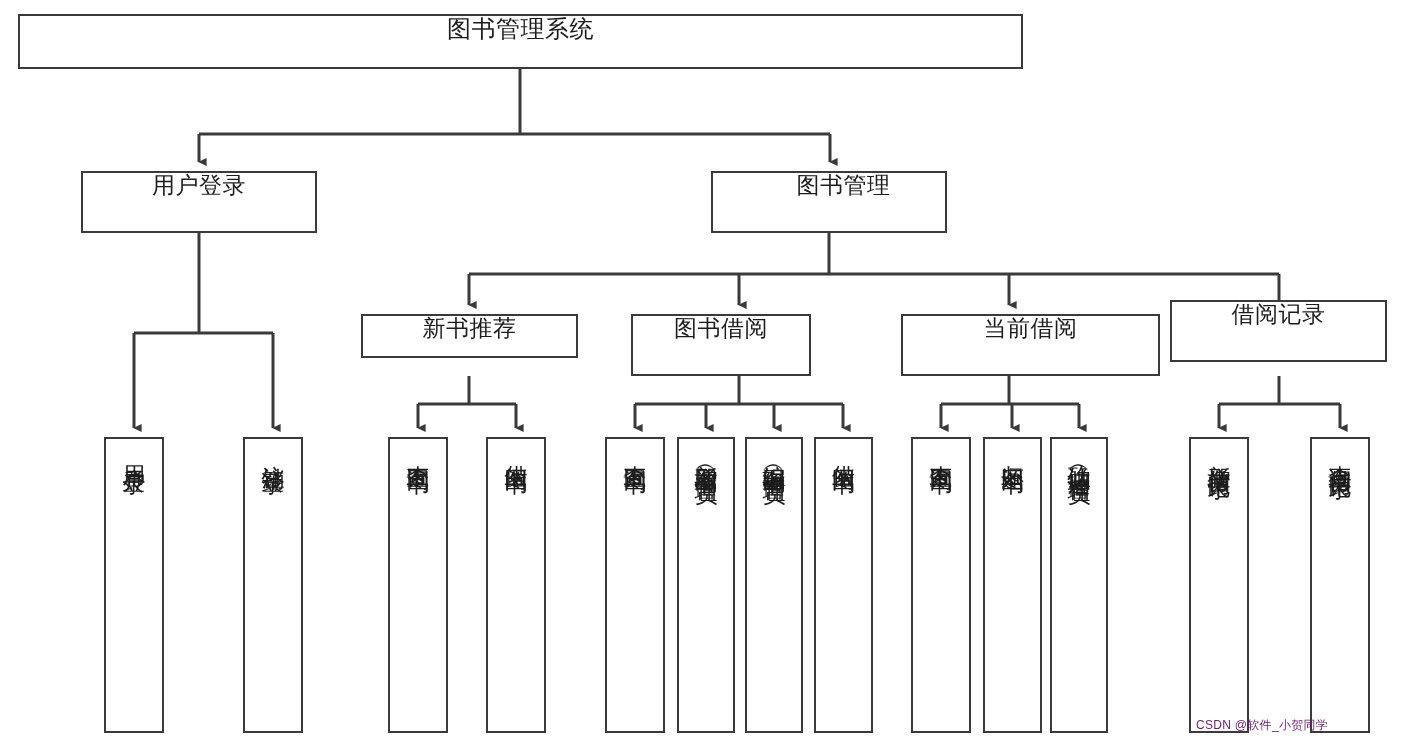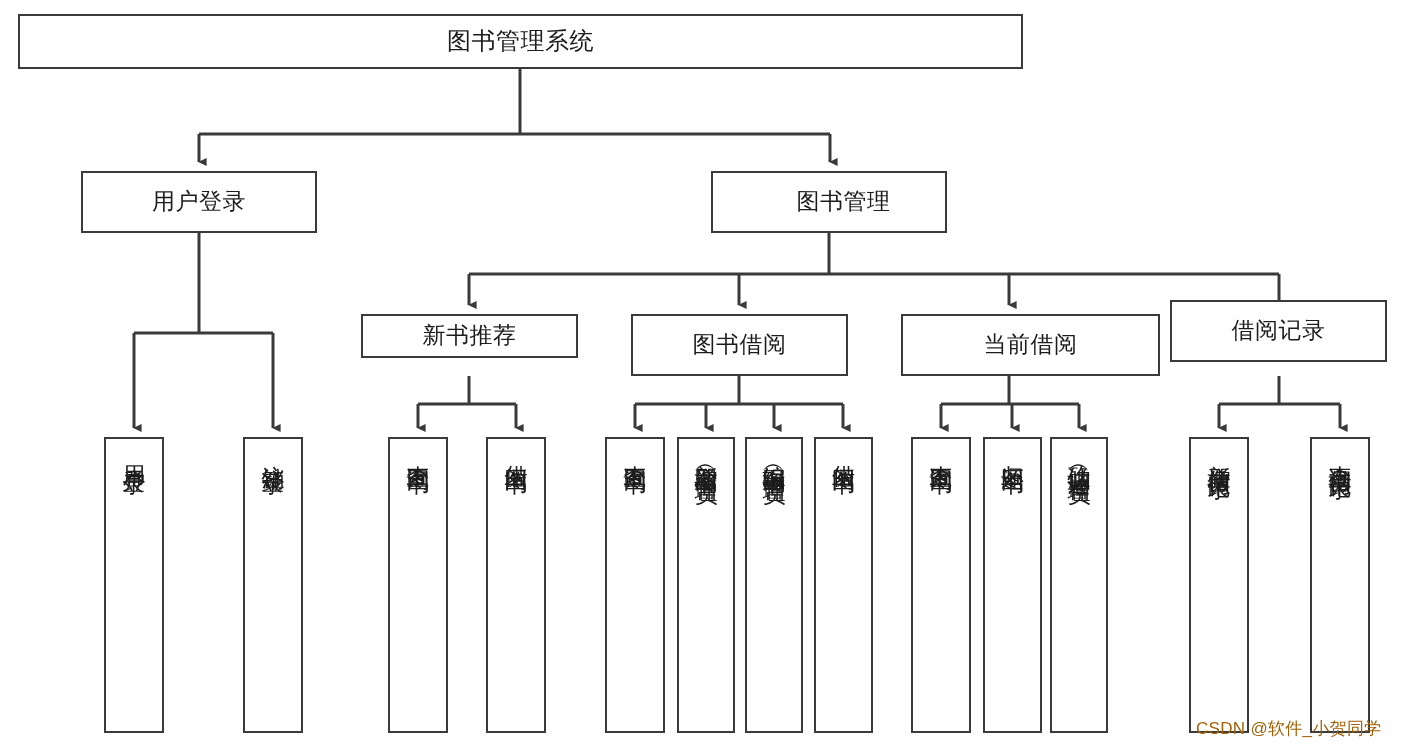--- a/index.html
+++ b/index.html
@@ -26,21 +26,20 @@
     width: 1405px;
     height: 747px;
     pointer-events: none;
   }
   .node {
     position: absolute;
     box-sizing: border-box;
     background: #ffffff;
     border: 2px solid #3a3a3a;
     display: flex;
-    align-items: center;
     justify-content: center;
     overflow: hidden;
   }
   .node-label {
     color: #1c1c1c;
     line-height: 1.12;
     text-align: center;
     white-space: pre;
   }
   .node.horizontal .node-label {
@@ -58,22 +57,22 @@
     font-size: 23px;
     letter-spacing: 2.5px;
     line-height: 1;
     white-space: normal;
   }
   #root-node .node-label {
     font-size: 24px;
   }
   .watermark {
     position: absolute;
-    color: #a16207;
-    font-size: 17px;
+    color: #701a75;
+    font-size: 12px;
     white-space: nowrap;
     letter-spacing: 0.3px;
   }
 </style>
 </head>
 <body>
 
 <div id="diagram-root">
 
   <svg class="connectors" viewBox="0 0 1405 747" xmlns="http://www.w3.org/2000/svg">
@@ -145,21 +144,21 @@
   <div class="node horizontal" style="left:81px; top:171px; width:236px; height:62px;">
     <span class="node-label">用户登录</span>
   </div>
   <div class="node horizontal" style="left:711px; top:171px; width:236px; height:62px;padding-left:29px;">
     <span class="node-label">图书管理</span>
   </div>
 
   <div class="node horizontal" style="left:361px; top:314px; width:217px; height:44px;">
     <span class="node-label">新书推荐</span>
   </div>
-  <div class="node horizontal" style="left:631px; top:314px; width:217px; height:62px;">
+  <div class="node horizontal" style="left:631px; top:314px; width:180px; height:62px;">
     <span class="node-label">图书借阅</span>
   </div>
   <div class="node horizontal" style="left:901px; top:314px; width:259px; height:62px;">
     <span class="node-label">当前借阅</span>
   </div>
   <div class="node horizontal" style="left:1170px; top:300px; width:217px; height:62px;">
     <span class="node-label">借阅记录</span>
   </div>
 
   <div class="node vertical" style="left:104px; top:437px; width:60px; height:296px;">

